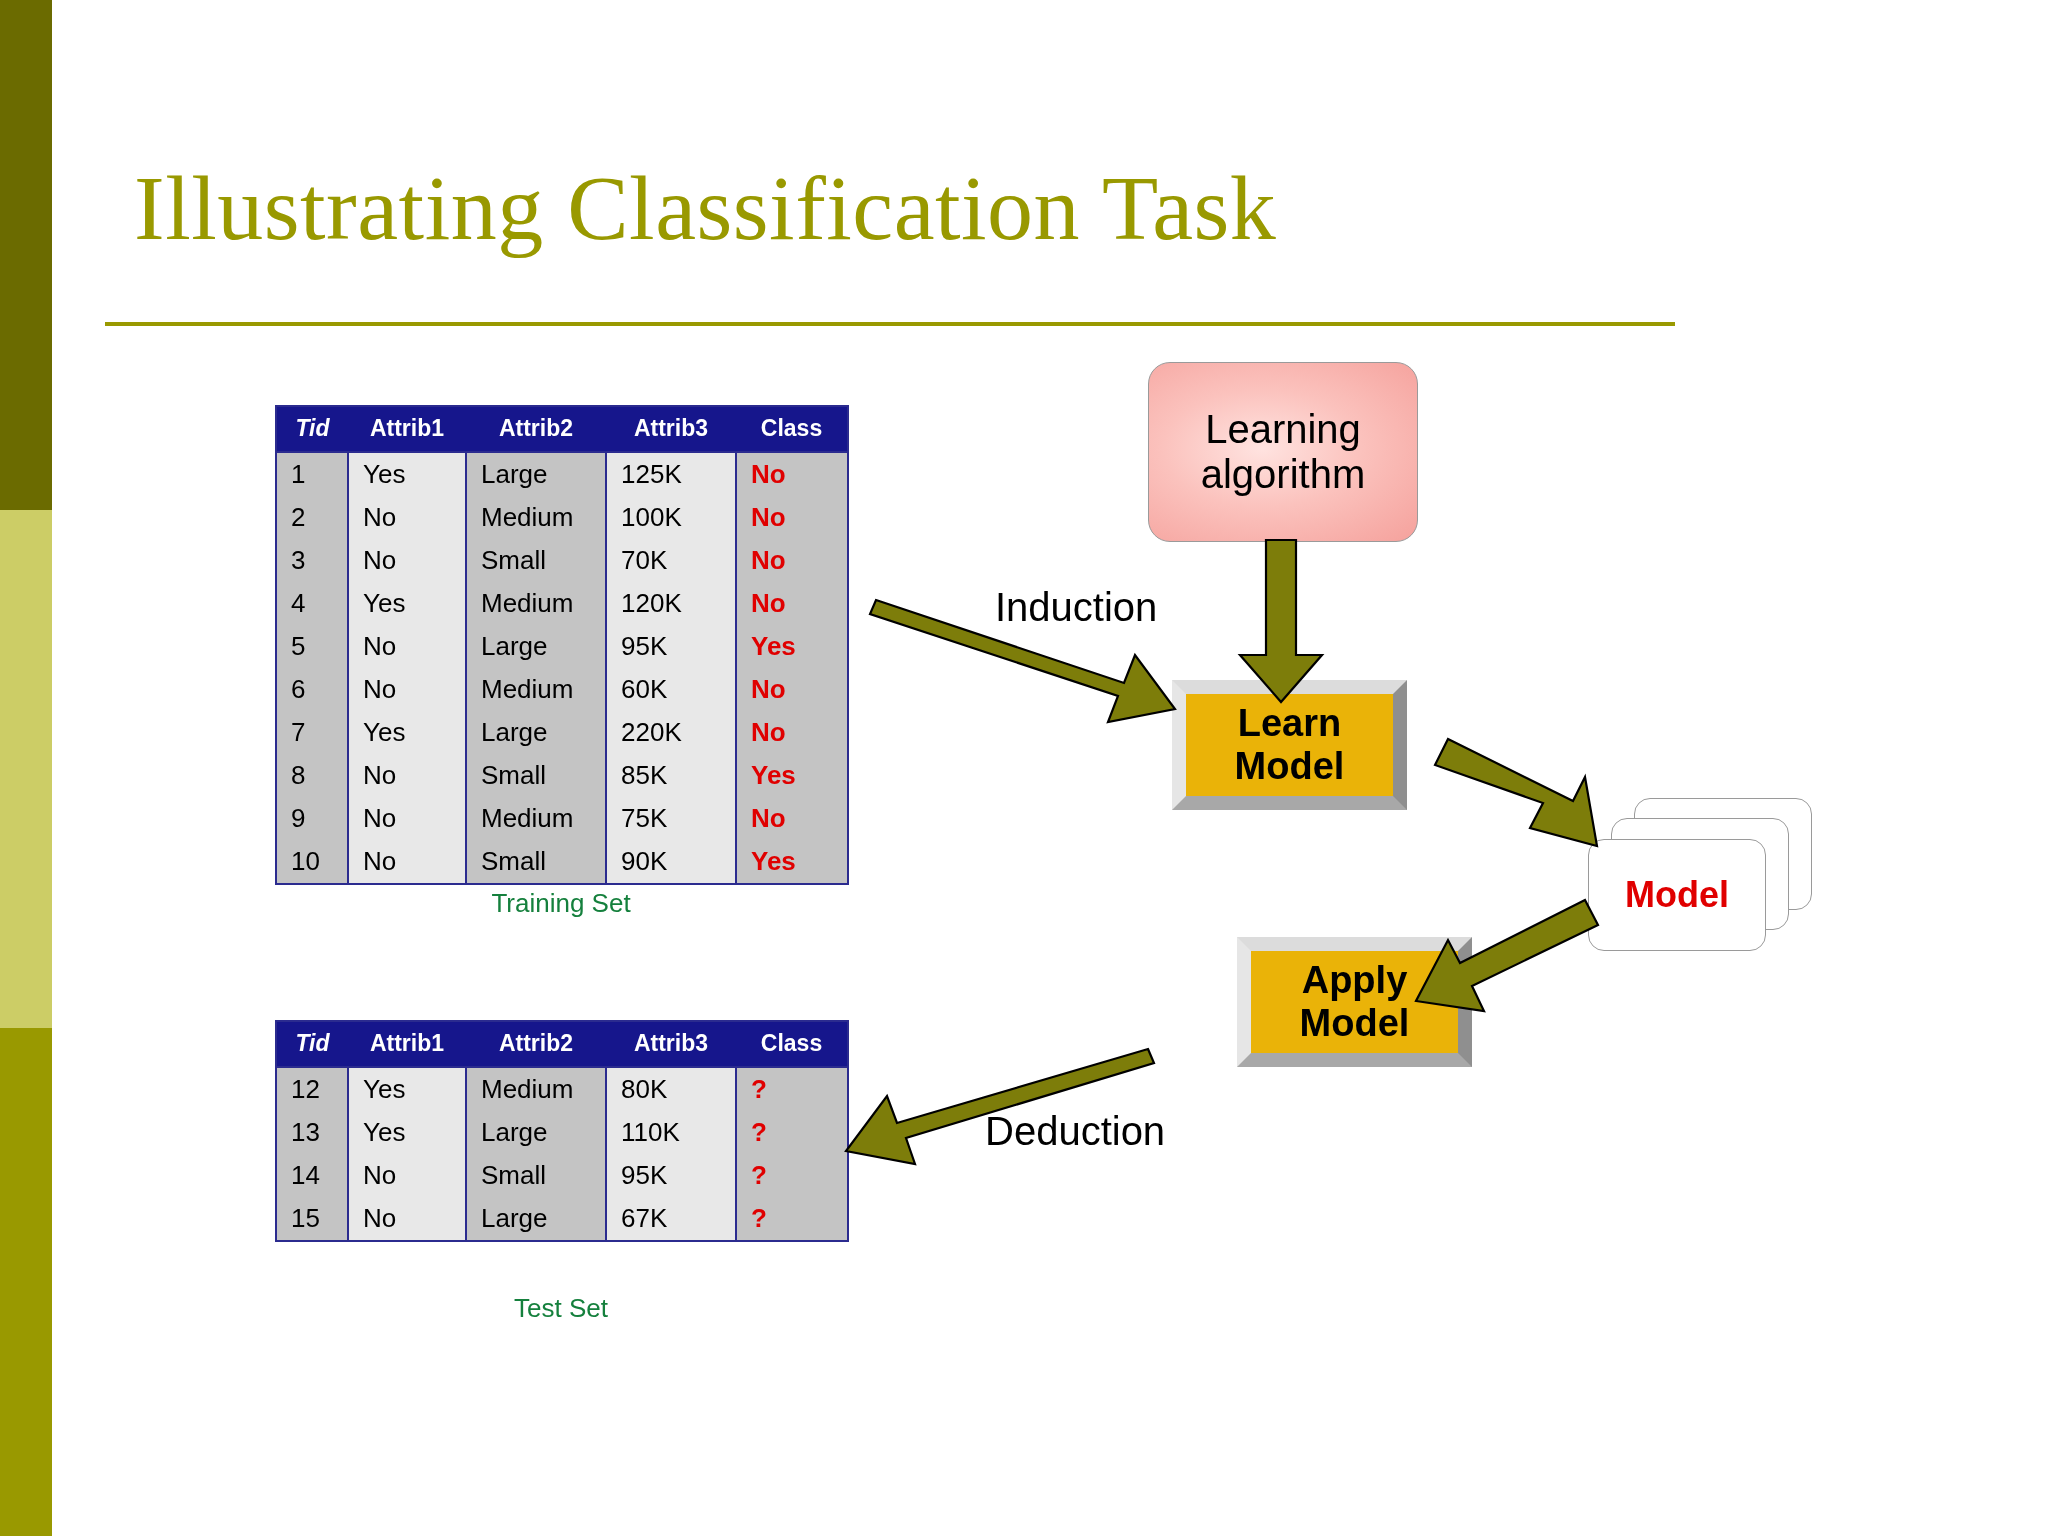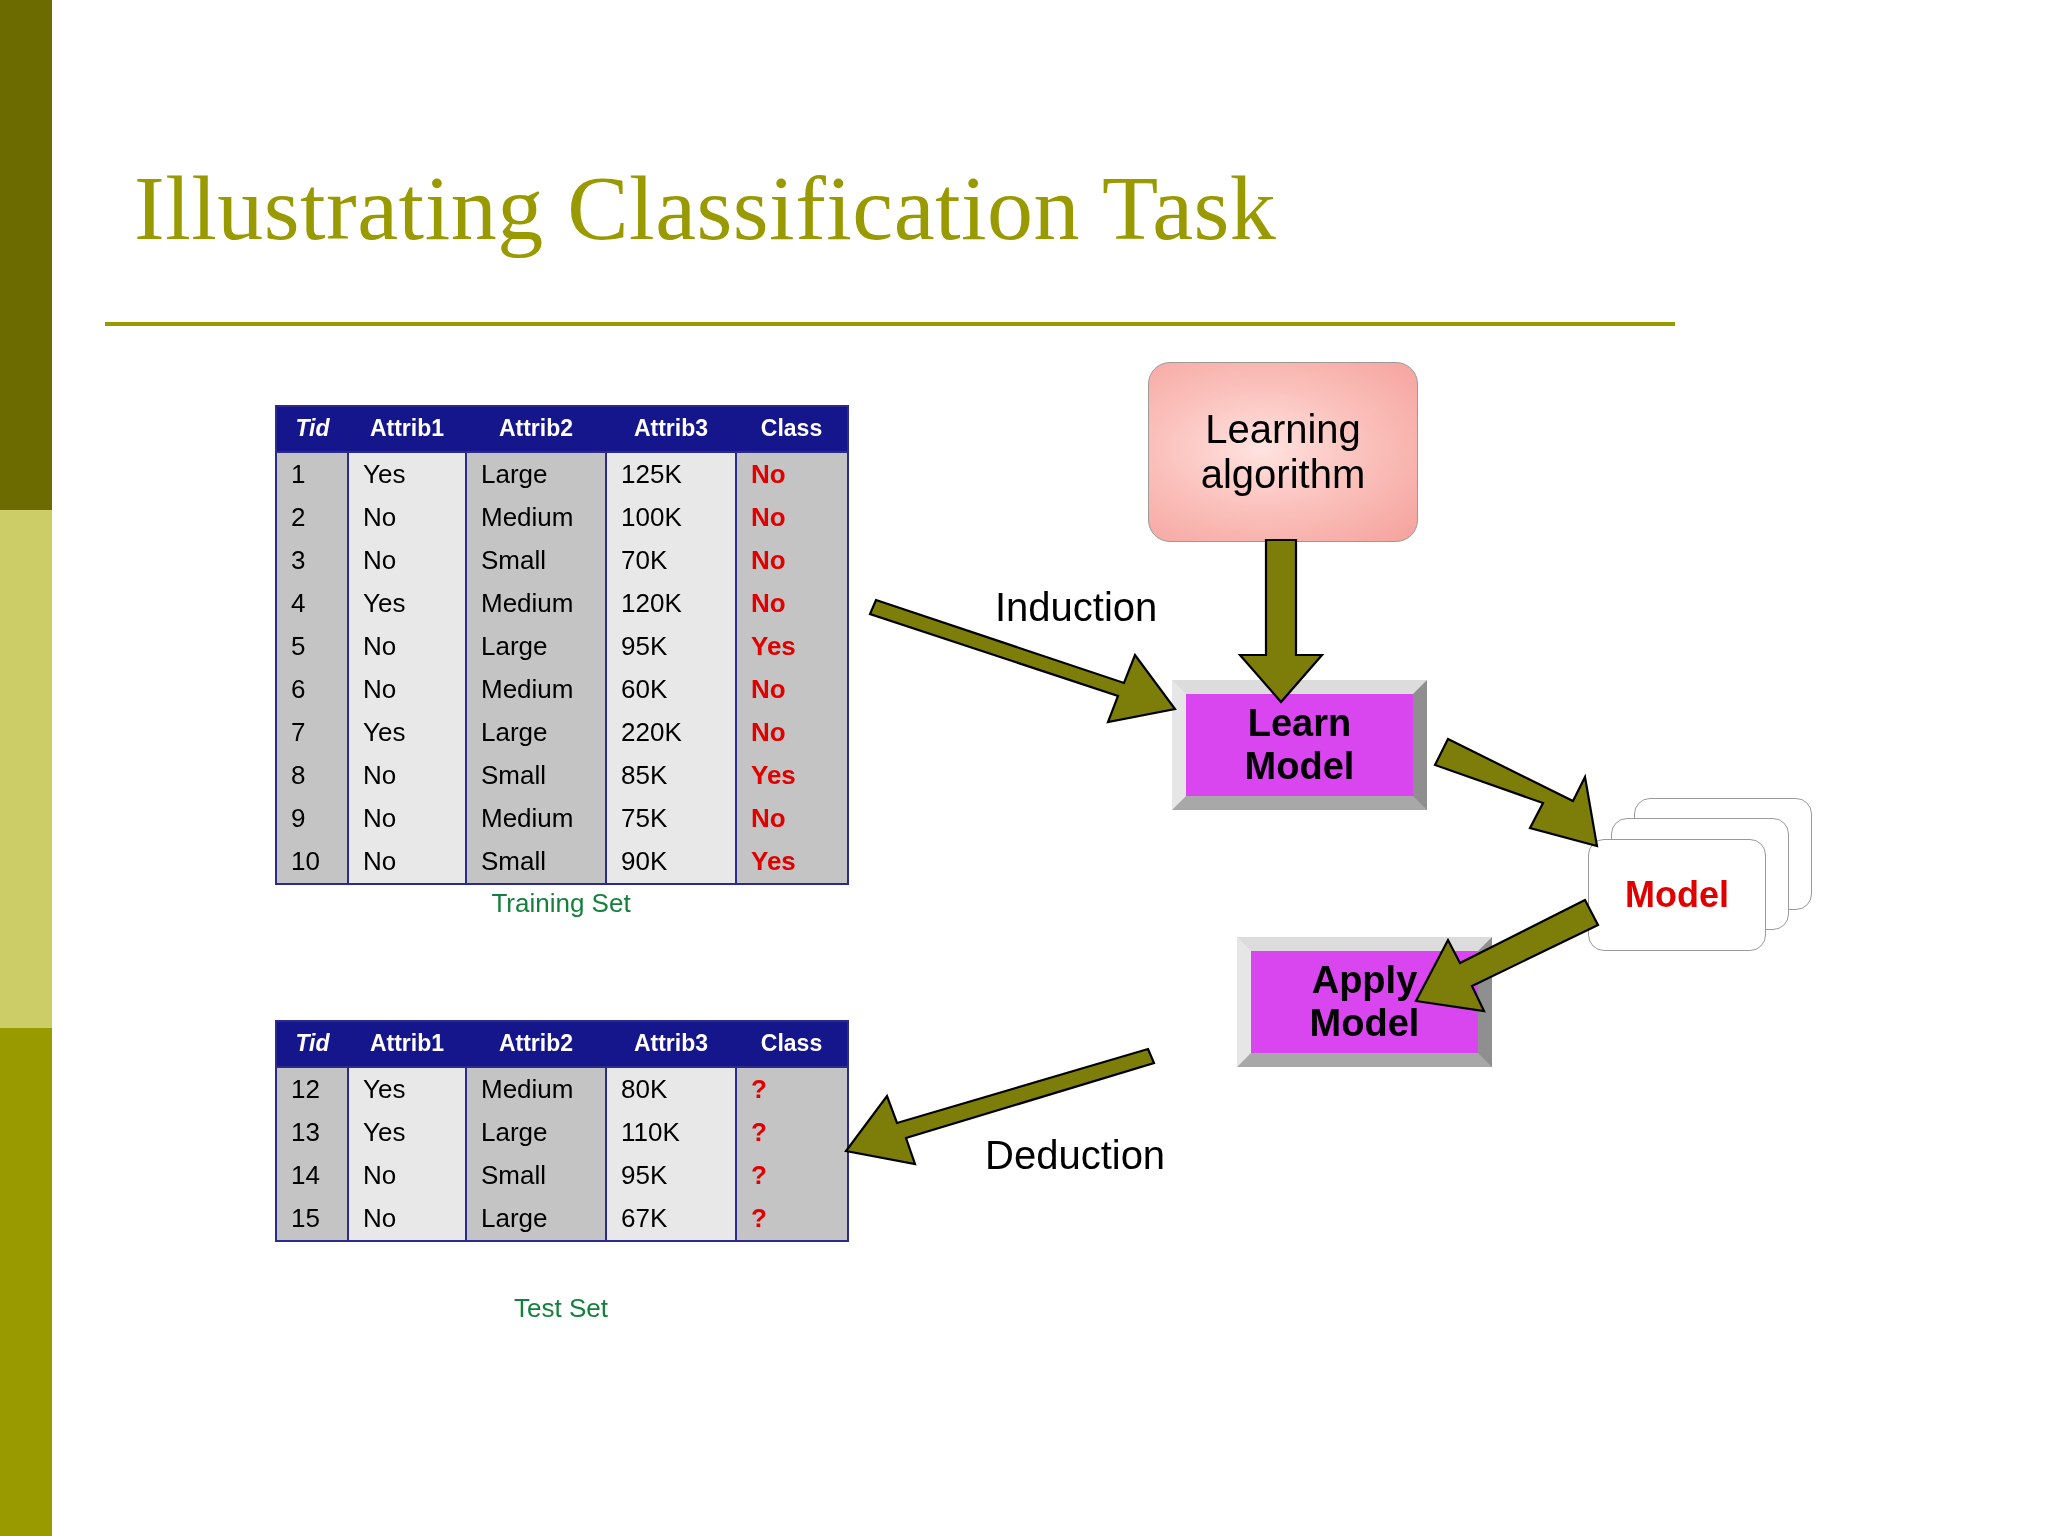--- a/index.html
+++ b/index.html
@@ -122,23 +122,23 @@
   #learning-algorithm-label {
     font-size: 40px;
     color: #000000;
     text-align: center;
     line-height: 1.12;
   }
 
   
   .bevel-box {
     position: absolute;
-    width: 255px;
+    width: 235px;
     height: 130px;
-    background: #d946ef;
+    background: #eab308;
     border-top: 14px solid #dcdcdc;
     border-left: 14px solid #e6e6e6;
     border-right: 14px solid #8f8f8f;
     border-bottom: 14px solid #a8a8a8;
     box-sizing: border-box;
     display: flex;
     align-items: center;
     justify-content: center;
   }
   .bevel-label {
@@ -187,21 +187,21 @@
   }
 
   
   .flow-label {
     position: absolute;
     font-size: 40px;
     color: #000000;
     white-space: nowrap;
   }
   #induction-label { left: 995px; top: 585px; }
-  #deduction-label { left: 985px; top: 1133px; }
+  #deduction-label { left: 985px; top: 1109px; }
 </style>
 </head>
 <body>
 
 <div id="slide">
 
   <div class="sidebar-band" id="band-top"></div>
   <div class="sidebar-band" id="band-mid"></div>
   <div class="sidebar-band" id="band-bottom"></div>
 

